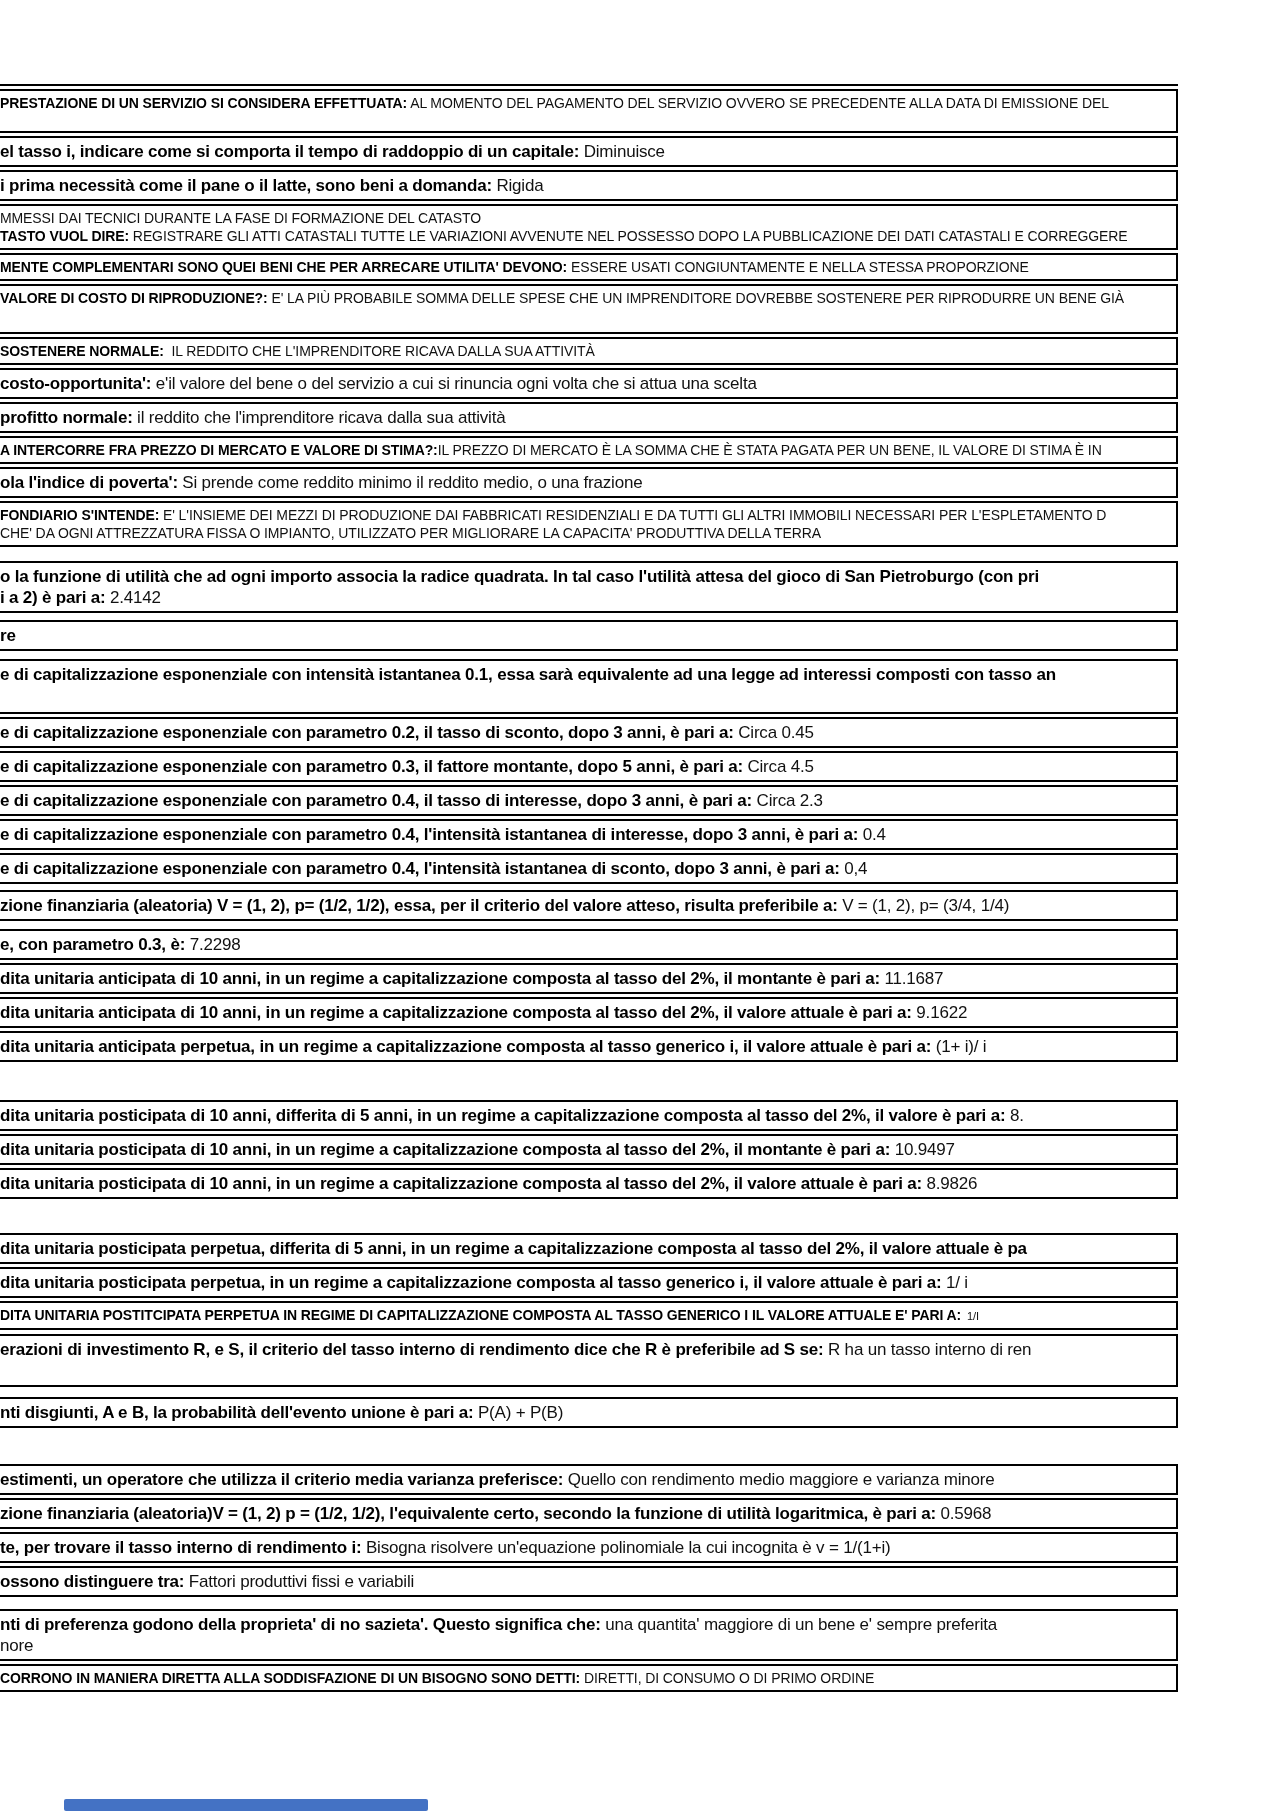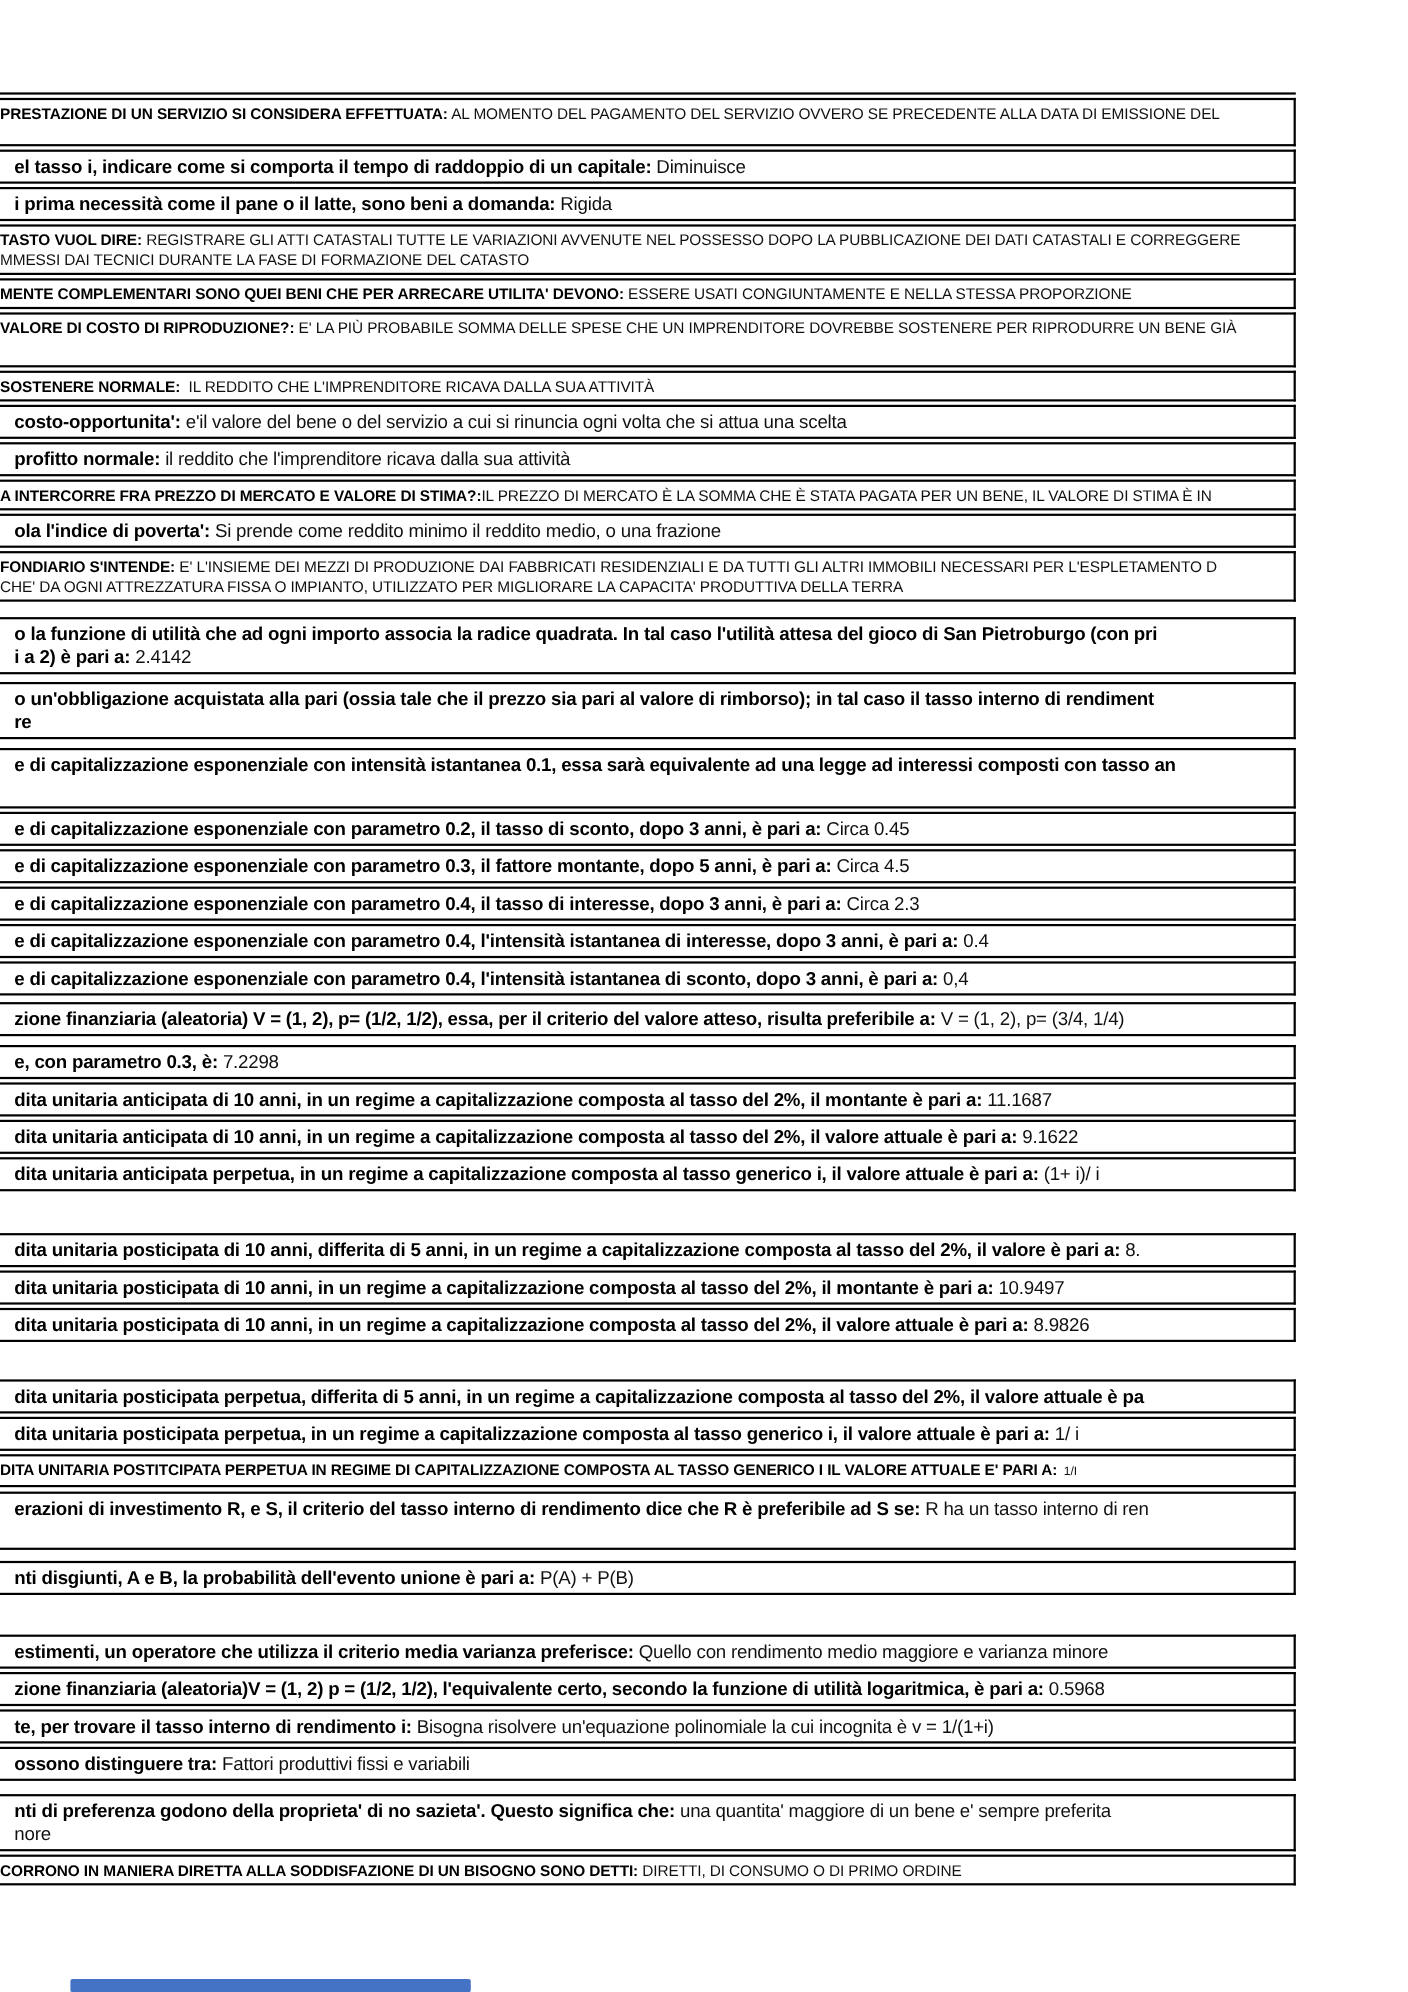--- a/index.html
+++ b/index.html
@@ -21,21 +21,21 @@
   }
   .row{
     margin:3px 2px 0 -8px;           
     border:2px solid #000;
     border-left:none;
     padding:3px 4px 3px 8px;
     overflow:hidden;
     background:#fff;
   }
   .line{white-space:pre;overflow:hidden;}
-  .normal .line{font-size:17px;line-height:21px;letter-spacing:-0.2px;margin-left:13px;}
+  .normal .line{font-size:17px;line-height:21px;letter-spacing:-0.2px;}
   .caps   .line{font-size:14px;line-height:18px;letter-spacing:-0.1px;}
   .q{font-weight:bold;}
   .a{font-weight:normal;color:#111;}
   .a.big{font-size:11px;}
   .hscroll-thumb{
     position:absolute;
     height:12px;
     border-radius:2px;
   }
 </style>
@@ -48,22 +48,22 @@
       <div class="row caps" style="margin-top: 3px; padding-bottom: 19px;">
         <div class="line"><span class="q">PRESTAZIONE DI UN SERVIZIO SI CONSIDERA EFFETTUATA:</span><span class="a"> AL MOMENTO DEL PAGAMENTO DEL SERVIZIO OVVERO SE PRECEDENTE ALLA DATA DI EMISSIONE DEL</span></div>
       </div>
       <div class="row normal" style="margin-top: 3px;">
         <div class="line"><span class="q">el tasso i, indicare come si comporta il tempo di raddoppio di un capitale:</span><span class="a"> Diminuisce</span></div>
       </div>
       <div class="row normal" style="margin-top: 3px;">
         <div class="line"><span class="q">i prima necessità come il pane o il latte, sono beni a domanda:</span><span class="a"> Rigida</span></div>
       </div>
       <div class="row caps" style="margin-top: 3px;">
+        <div class="line"><span class="a">MMESSI DAI TECNICI DURANTE LA FASE DI FORMAZIONE DEL CATASTO</span></div>
         <div class="line"><span class="q">TASTO VUOL DIRE:</span><span class="a"> REGISTRARE GLI ATTI CATASTALI TUTTE LE VARIAZIONI AVVENUTE NEL POSSESSO DOPO LA PUBBLICAZIONE DEI DATI CATASTALI E CORREGGERE</span></div>
-        <div class="line"><span class="a">MMESSI DAI TECNICI DURANTE LA FASE DI FORMAZIONE DEL CATASTO</span></div>
       </div>
       <div class="row caps" style="margin-top: 3px;">
         <div class="line"><span class="q">MENTE COMPLEMENTARI SONO QUEI BENI CHE PER ARRECARE UTILITA' DEVONO:</span><span class="a"> ESSERE USATI CONGIUNTAMENTE E NELLA STESSA PROPORZIONE</span></div>
       </div>
       <div class="row caps" style="margin-top: 3px; padding-bottom: 25px;">
         <div class="line"><span class="q">VALORE DI COSTO DI RIPRODUZIONE?:</span><span class="a"> E' LA PIÙ PROBABILE SOMMA DELLE SPESE CHE UN IMPRENDITORE DOVREBBE SOSTENERE PER RIPRODURRE UN BENE GIÀ</span></div>
       </div>
       <div class="row caps" style="margin-top: 3px;">
         <div class="line"><span class="q">SOSTENERE NORMALE:</span><span class="a">  IL REDDITO CHE L'IMPRENDITORE RICAVA DALLA SUA ATTIVITÀ</span></div>
       </div>
@@ -81,21 +81,20 @@
       </div>
       <div class="row caps" style="margin-top: 3px;">
         <div class="line"><span class="q">FONDIARIO S'INTENDE:</span><span class="a"> E' L'INSIEME DEI MEZZI DI PRODUZIONE DAI FABBRICATI RESIDENZIALI E DA TUTTI GLI ALTRI IMMOBILI NECESSARI PER L'ESPLETAMENTO D</span></div>
         <div class="line"><span class="a">CHE' DA OGNI ATTREZZATURA FISSA O IMPIANTO, UTILIZZATO PER MIGLIORARE LA CAPACITA' PRODUTTIVA DELLA TERRA</span></div>
       </div>
       <div class="row normal" style="margin-top: 14px;">
         <div class="line"><span class="q">o la funzione di utilità che ad ogni importo associa la radice quadrata. In tal caso l'utilità attesa del gioco di San Pietroburgo (con pri</span></div>
         <div class="line"><span class="q">i a 2) è pari a:</span><span class="a"> 2.4142</span></div>
       </div>
       <div class="row normal" style="margin-top: 7px;">
-        <div class="line"><span class="q">o un'obbligazione acquistata alla pari (ossia tale che il prezzo sia pari al valore di rimborso); in tal caso il tasso interno di rendiment</span></div>
         <div class="line"><span class="q">re</span></div>
       </div>
       <div class="row normal" style="margin-top: 8px; padding-bottom: 27px;">
         <div class="line"><span class="q">e di capitalizzazione esponenziale con intensità istantanea 0.1, essa sarà equivalente ad una legge ad interessi composti con tasso an</span></div>
       </div>
       <div class="row normal" style="margin-top: 3px;">
         <div class="line"><span class="q">e di capitalizzazione esponenziale con parametro 0.2, il tasso di sconto, dopo 3 anni, è pari a:</span><span class="a"> Circa 0.45</span></div>
       </div>
       <div class="row normal" style="margin-top: 3px;">
         <div class="line"><span class="q">e di capitalizzazione esponenziale con parametro 0.3, il fattore montante, dopo 5 anni, è pari a:</span><span class="a"> Circa 4.5</span></div>

